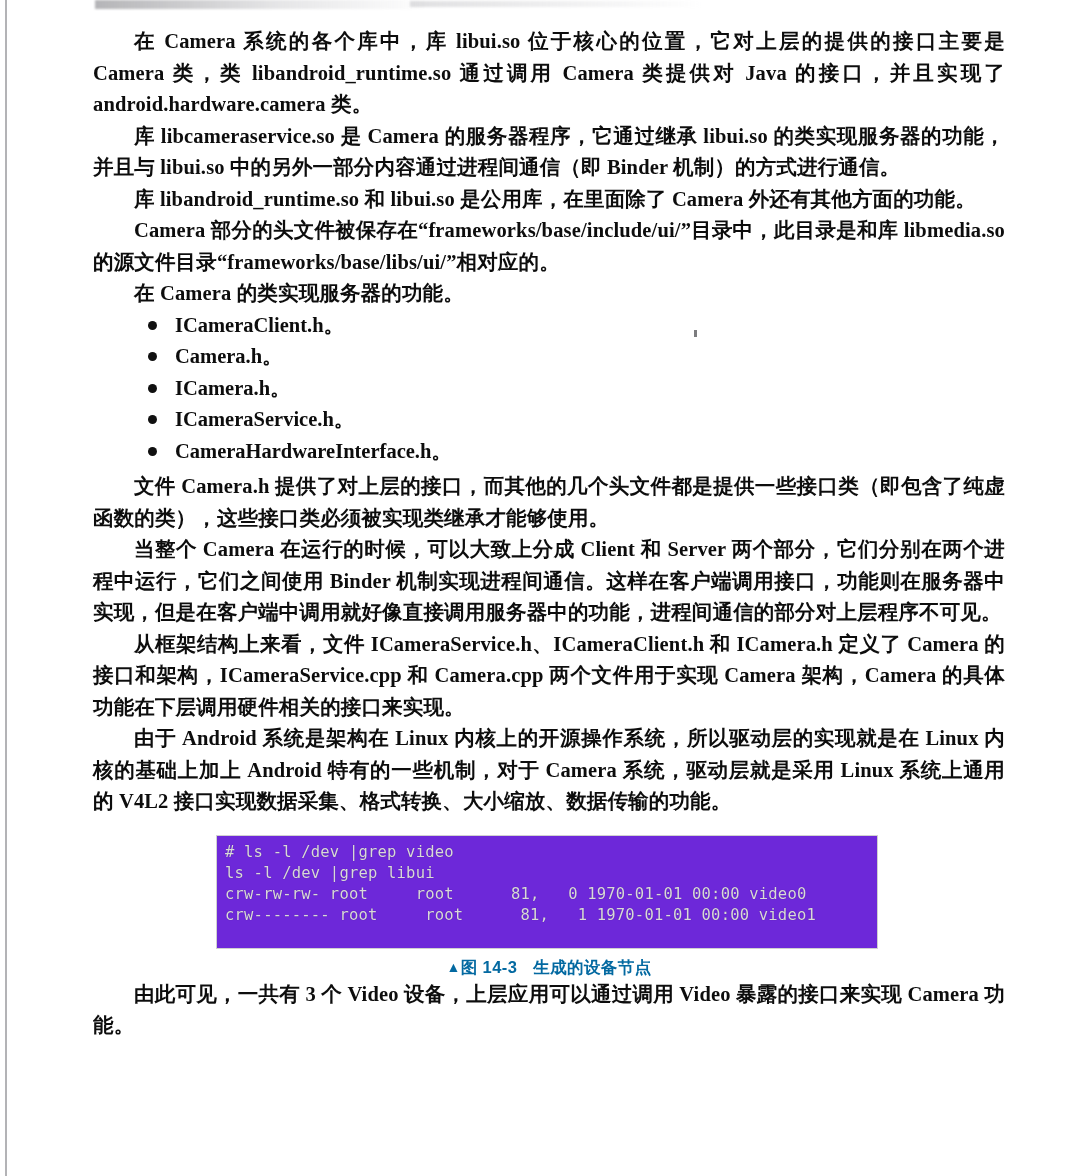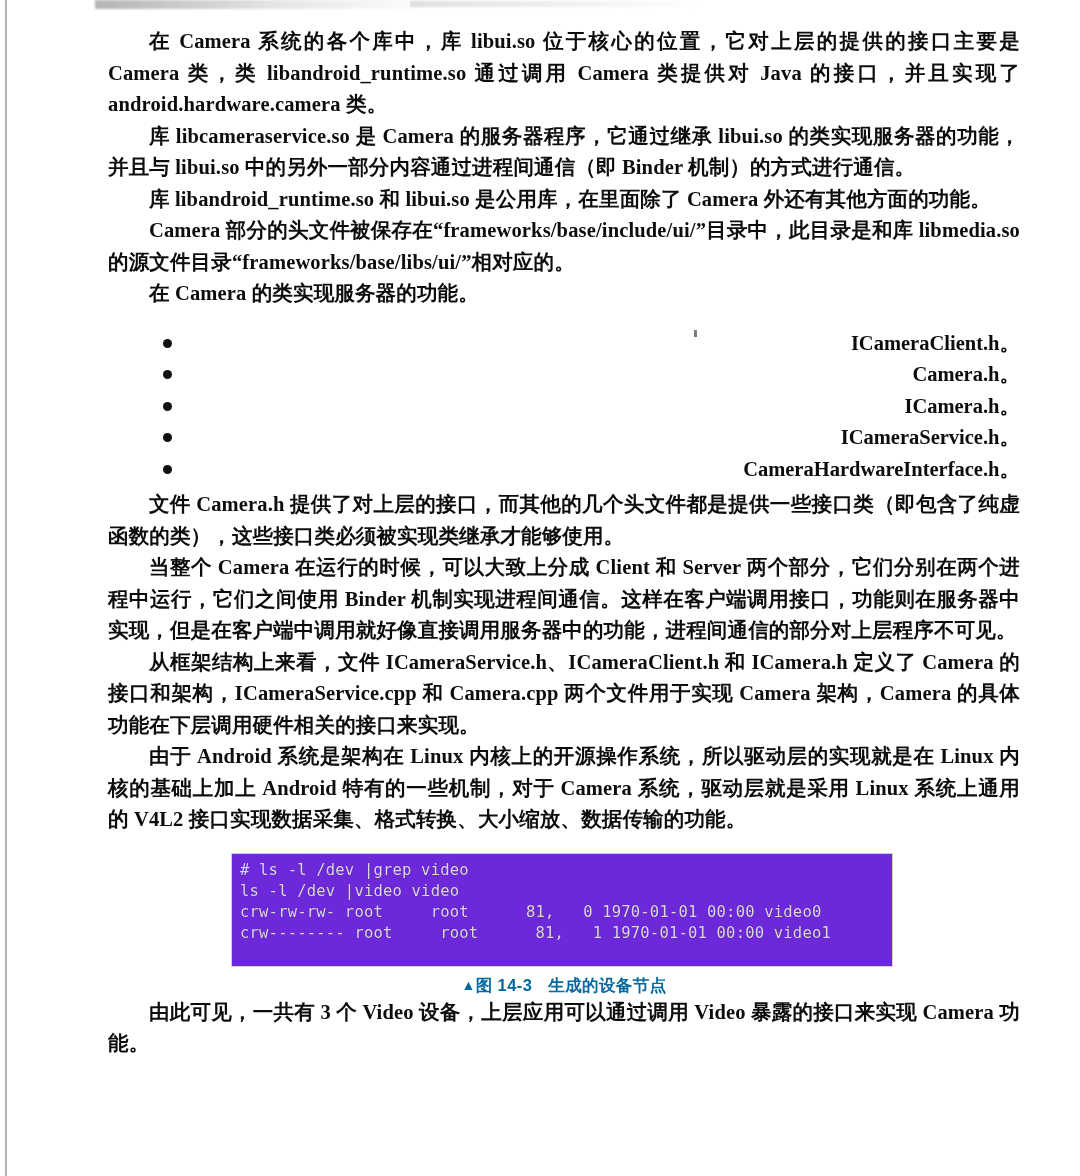--- a/index.html
+++ b/index.html
@@ -59,42 +59,41 @@
   .page {
     position: absolute;
     left: 0;
     top: 0;
     width: 1080px;
     height: 1176px;
   }
 
   .content {
     position: absolute;
-    left: 108px;
+    left: 93px;
     top: 26px;
     width: 912px;
   }
 
   p.para {
     margin: 0 0 0 0;
     font-size: 20.5px;
     line-height: 31.5px;
     text-align: justify;
     text-justify: inter-ideograph;
     text-indent: 2em;
     letter-spacing: 0.15px;
     font-weight: 600;
     color: #0d0d0d;
   }
 
   ul.header-list {
     list-style: none;
-    margin: 18px 0 4px 0;
+    margin: 0 0 4px 0;
     padding: 0;
-    text-align: right;
   }
   ul.header-list li {
     position: relative;
     font-size: 20.5px;
     line-height: 31.5px;
     padding-left: 82px;
     font-weight: 600;
     color: #0d0d0d;
   }
   ul.header-list li .bullet {
@@ -195,21 +194,21 @@
     </ul>
 
     <p class="para">文件 Camera.h 提供了对上层的接口，而其他的几个头文件都是提供一些接口类（即包含了纯虚函数的类），这些接口类必须被实现类继承才能够使用。</p>
     <p class="para">当整个 Camera 在运行的时候，可以大致上分成 Client 和 Server 两个部分，它们分别在两个进程中运行，它们之间使用 Binder 机制实现进程间通信。这样在客户端调用接口，功能则在服务器中实现，但是在客户端中调用就好像直接调用服务器中的功能，进程间通信的部分对上层程序不可见。</p>
     <p class="para">从框架结构上来看，文件 ICameraService.h、ICameraClient.h 和 ICamera.h 定义了 Camera 的接口和架构，ICameraService.cpp 和 Camera.cpp 两个文件用于实现 Camera 架构，Camera 的具体功能在下层调用硬件相关的接口来实现。</p>
     <p class="para">由于 Android 系统是架构在 Linux 内核上的开源操作系统，所以驱动层的实现就是在 Linux 内核的基础上加上 Android 特有的一些机制，对于 Camera 系统，驱动层就是采用 Linux 系统上通用的 V4L2 接口实现数据采集、格式转换、大小缩放、数据传输的功能。</p>
 
     <div class="figure">
       <div class="terminal">
         <div class="line"># ls -l /dev |grep video</div>
-        <div class="line">ls -l /dev |video video</div>
+        <div class="line">ls -l /dev |grep libui</div>
         <div class="line">crw-rw-rw- root     root      81,   0 1970-01-01 00:00 video0</div>
         <div class="line">crw-------- root     root      81,   1 1970-01-01 00:00 video1</div>
       </div>
       <div class="fig-caption"><span class="tri">▲</span><span>图 14-3</span><span class="cap-gap"></span><span>生成的设备节点</span></div>
     </div>
 
     <p class="para after-fig">由此可见，一共有 3 个 Video 设备，上层应用可以通过调用 Video 暴露的接口来实现 Camera 功能。</p>
 
   </div>
 </div>

